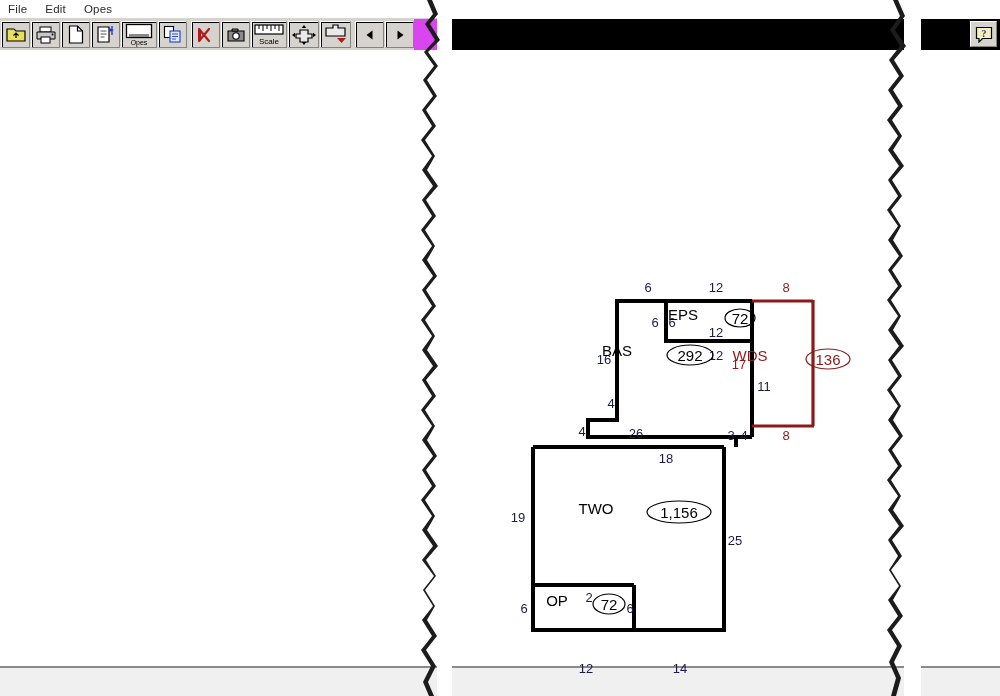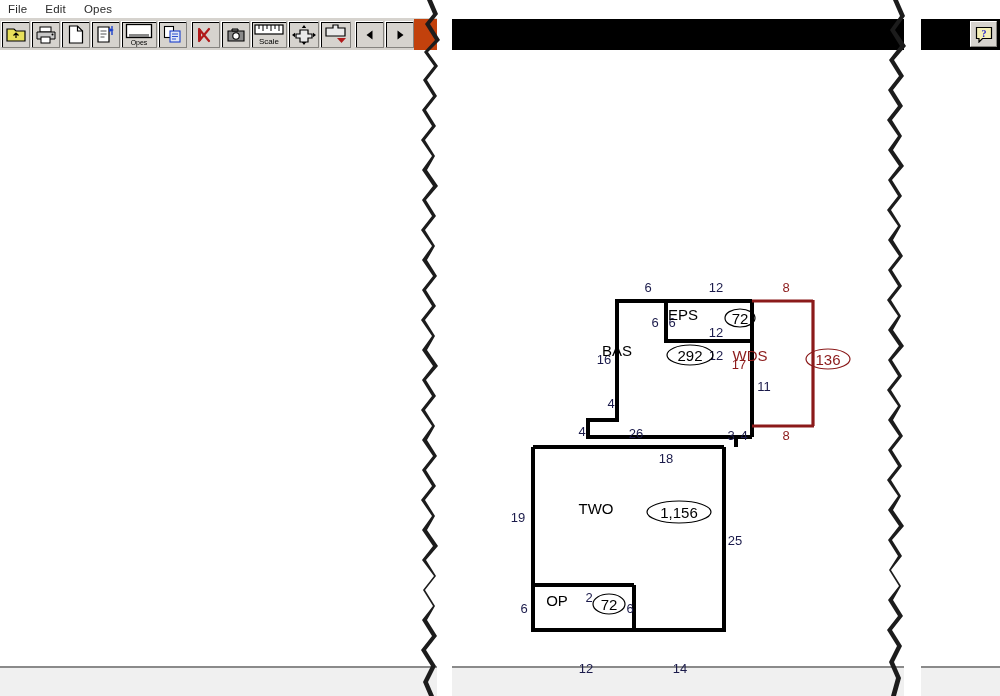--- a/index.html
+++ b/index.html
@@ -25,21 +25,21 @@
     display:flex;align-items:center;
   }
   .menu-item{
     font-size:11.5px;color:#2a2a2a;padding:0 9px;line-height:18px;
     letter-spacing:.2px;cursor:default;
   }
   .menu-item:first-child{padding-left:8px;}
 
   .toolbar{
     position:absolute;left:0;top:19px;height:31px;width:100%;
-    background:#c2410c;
+    background:#d946ef;
     display:flex;align-items:center;
   }
   .tb-strip{display:flex;align-items:center;height:31px;background:#d6d3ce;}
   .tbtn{
     width:29px;height:27px;margin:2px 0 2px 1px;
     background:#d6d3ce;
     border-top:1px solid #ffffff;border-left:1px solid #ffffff;
     border-right:1px solid #85837f;border-bottom:1px solid #85837f;
     box-shadow:1px 1px 0 #000000 inset;
     position:relative;display:flex;align-items:center;justify-content:center;

